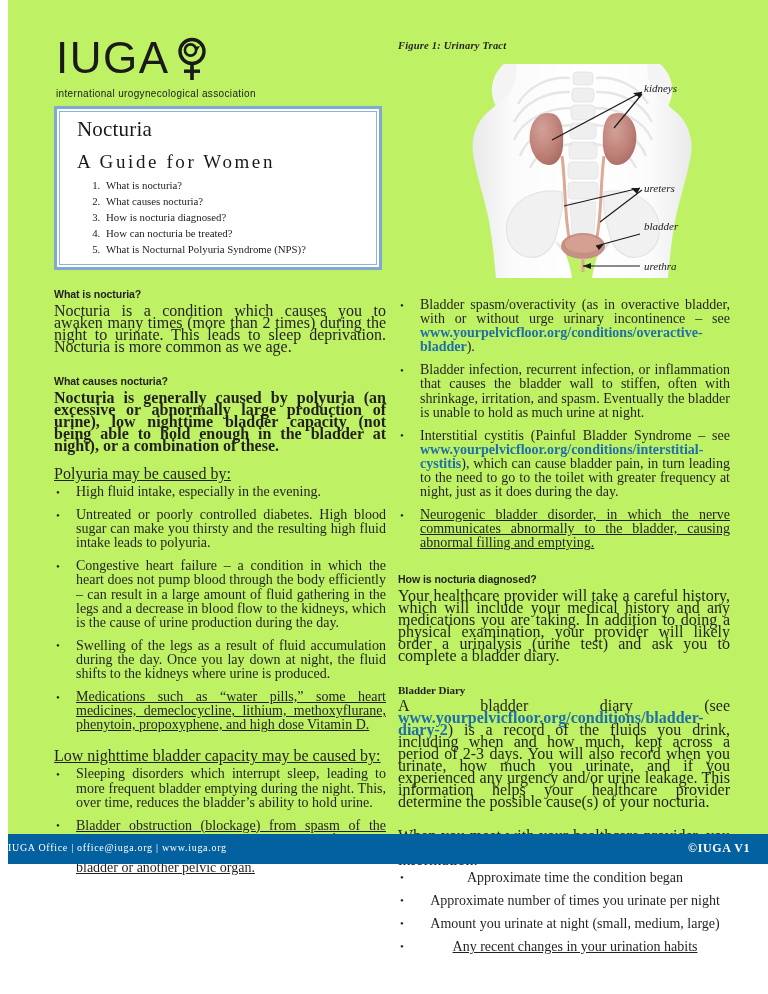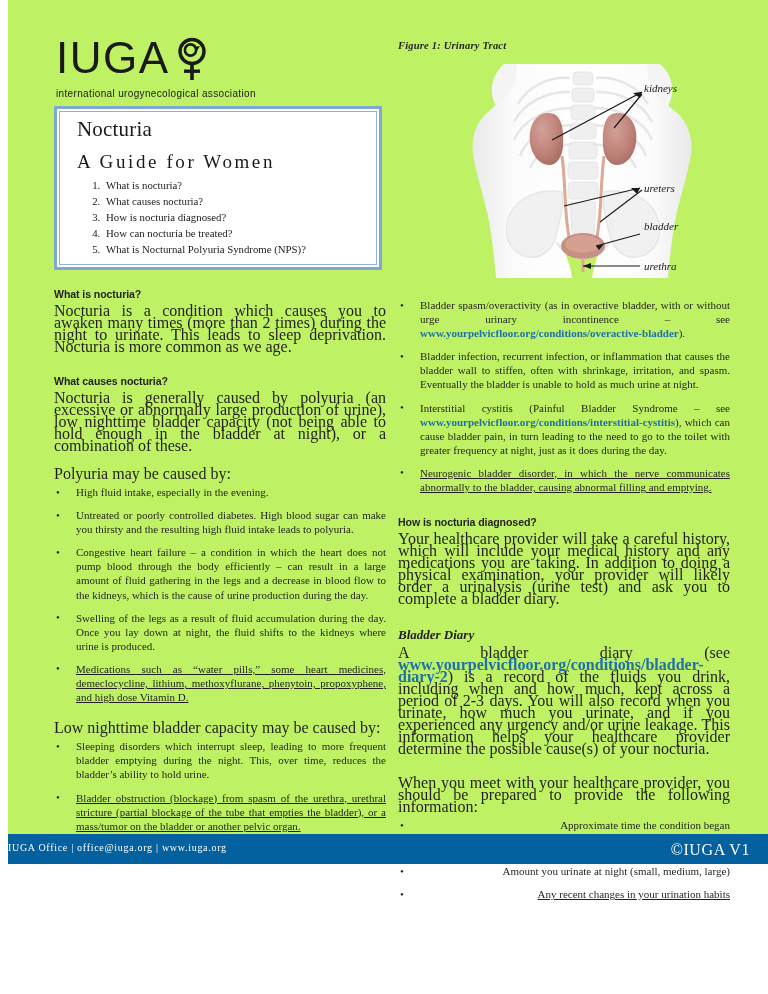--- a/index.html
+++ b/index.html
@@ -139,66 +139,65 @@
   h2.sec {
     font-family: "Liberation Sans", sans-serif;
     font-size: 10.6px;
     font-weight: bold;
     color: #231f20;
     margin: 0 0 5px 0;
     letter-spacing: -0.1px;
   }
   h3.subsec {
     font-family: "Liberation Serif", serif;
-    font-size: 13px;
+    font-size: 11px;
     font-weight: bold;
-    font-style: italic;
     color: #231f20;
     margin: 0 0 4px 0;
   }
   p.body {
     font-family: "Liberation Serif", serif;
     font-size: 16px;
     line-height: 12px;
     color: #231f20;
     margin: 0 0 11px 0;
     text-align: justify;
     text-justify: inter-word;
   }
-  p.body.lead { text-align: left; }
+  p.body.lead { text-align: left; text-decoration: underline; }
   p.spacer-lg { margin-bottom: 22px; }
-  p.spacer-md { margin-bottom: 16px; }
+  p.spacer-md { margin-bottom: 16px; font-weight: bold; }
 
   ul.bul {
     margin: 0 0 11px 0;
     padding: 0;
     list-style: none;
   }
   ul.bul > li {
     position: relative;
     padding-left: 22px;
     font-family: "Liberation Serif", serif;
-    font-size: 11px;
+    font-size: 14px;
     line-height: 14.1px;
     color: #231f20;
     margin-bottom: 6px;
     text-align: justify;
     text-justify: inter-word;
   }
   ul.bul > li:last-child { margin-bottom: 0; text-decoration: underline; }
   ul.bul > li::before {
     content: "\2022";
     position: absolute;
     left: 2px;
     top: -0.5px;
     font-size: 11px;
     color: #231f20;
   }
   ul.bul.loose > li { margin-bottom: 9px; }
-  ul.bul.noflush > li { text-align: right; }
+  ul.bul.noflush > li { text-align: center; }
 
   a.lnk, .lnk {
     color: #1f6fa8;
     font-weight: bold;
     text-decoration: none;
     font-family: "Liberation Serif", serif;
   }
 
   
   .footer {
@@ -217,22 +216,22 @@
     font-family: "Liberation Serif", serif;
     font-size: 10px;
     letter-spacing: 0.7px;
   }
   .footer-right {
     position: absolute;
     right: 26px;
     top: 7px;
     color: #ffffff;
     font-family: "Liberation Serif", serif;
-    font-size: 16px;
-    font-weight: normal;
+    font-size: 12px;
+    font-weight: bold;
     letter-spacing: 0.6px;
   }
 </style>
 </head>
 <body>
 
 <div class="page">
 
   <div class="logo-block">
     <span class="logo-word">IUGA</span>

